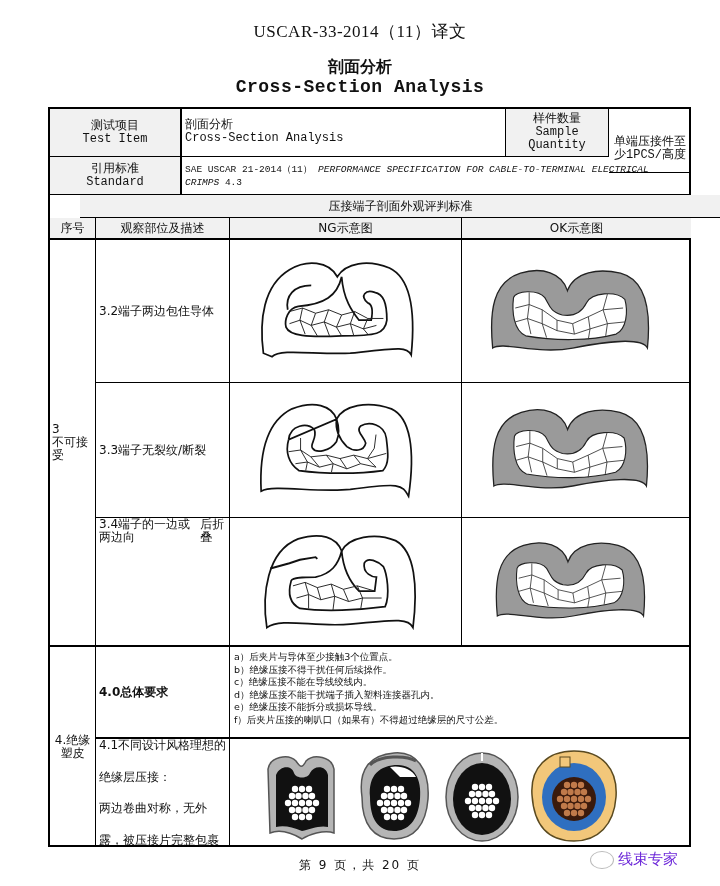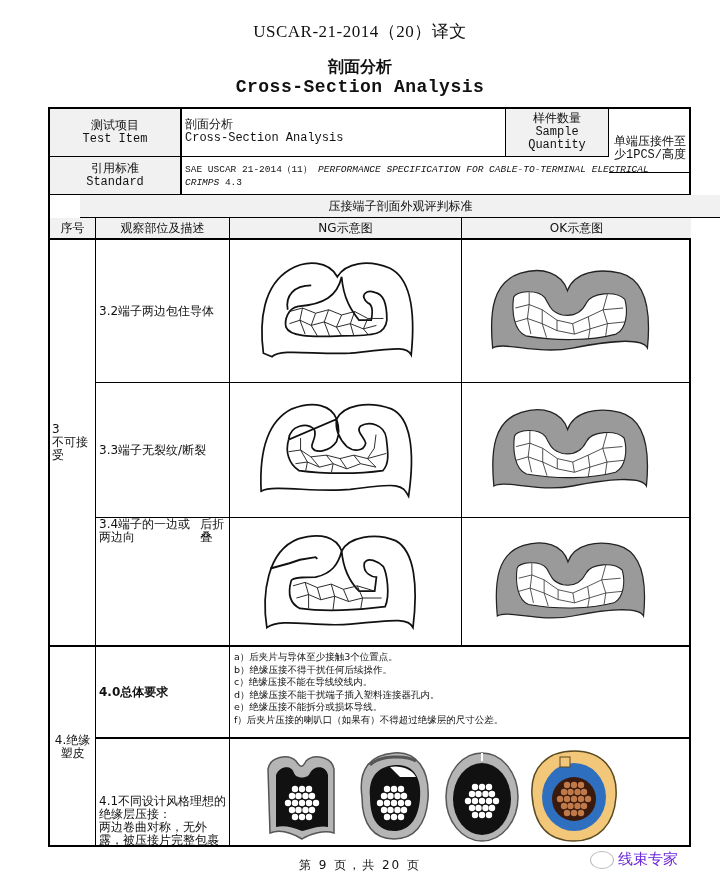--- a/index.html
+++ b/index.html
@@ -16,21 +16,21 @@
   .ital{font-style:italic;}
   .img-cell{display:flex;align-items:center;justify-content:center;}
   .req-list{padding:4px 0 0 4px;font-size:9.5px;line-height:12.5px;}
   .footer{position:absolute;top:857px;left:0;width:720px;text-align:center;font-size:12px;letter-spacing:2px;}
   .watermark{position:absolute;left:590px;top:850px;font-size:15px;color:#6d28d9;display:flex;align-items:center;gap:4px;}
   .chat-icon{width:22px;height:16px;border:1.5px solid #bbb;border-radius:50%;position:relative;}
 </style>
 </head>
 <body>
 
-<div class="doc-header">USCAR-21-2014（20）译文</div>
+<div class="doc-header">USCAR-33-2014（11）译文</div>
 <div class="title-cn">剖面分析</div>
 <div class="title-en">Cross-Section Analysis</div>
 
 <div class="sheet">
 
   <div class="cell gray center mono" style="left:0;top:0;width:132px;height:48px;border-right:2px solid #000;">
     <span>测试项目</span>
     <span>Test Item</span>
   </div>
   <div class="cell mono" style="left:132px;top:0;width:324px;height:48px;padding:10px 0 0 3px;">
@@ -153,21 +153,21 @@
   <div class="cell left" style="left:46px;top:538px;width:134px;height:92px;border-bottom:2px solid #000;font-weight:bold;">4.0总体要求</div>
   <div class="cell req-list" style="left:180px;top:538px;width:461px;height:92px;border-right:none;border-bottom:2px solid #000;">
     <div>a）后夹片与导体至少接触3个位置点。</div>
     <div>b）绝缘压接不得干扰任何后续操作。</div>
     <div>c）绝缘压接不能在导线绞线内。</div>
     <div>d）绝缘压接不能干扰端子插入塑料连接器孔内。</div>
     <div>e）绝缘压接不能拆分或损坏导线。</div>
     <div>f）后夹片压接的喇叭口（如果有）不得超过绝缘层的尺寸公差。</div>
   </div>
 
-  <div class="cell" style="left:46px;top:630px;width:134px;height:108px;border-bottom:none;display:flex;flex-direction:column;justify-content:flex-end;padding-left:3px;">
+  <div class="cell" style="left:46px;top:630px;width:134px;height:108px;border-bottom:none;display:flex;flex-direction:column;justify-content:space-between;padding-left:3px;">
     <span>4.1不同设计风格理想的</span>
     <span>绝缘层压接：</span>
     <span>两边卷曲对称，无外</span>
     <span>露，被压接片完整包裹</span>
   </div>
   <div class="cell" style="left:180px;top:630px;width:461px;height:108px;border-right:none;border-bottom:none;">
     <svg width="461" height="108" viewBox="0 0 461 108">
       <defs>
         <g id="strands">
           <circle cx="0" cy="-14" r="3.2"></circle>

